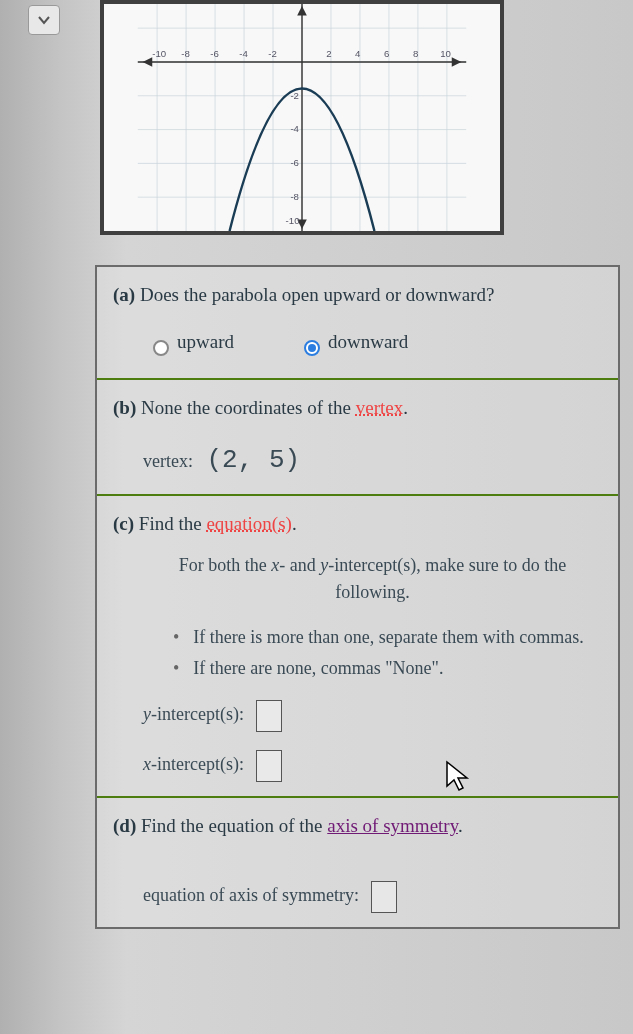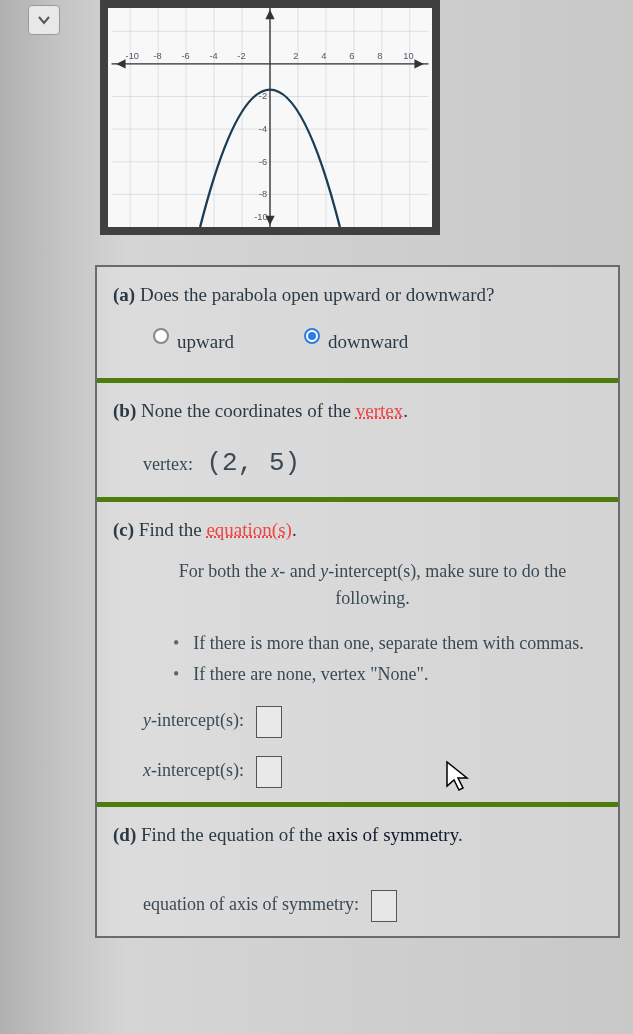--- a/index.html
+++ b/index.html
@@ -21,63 +21,63 @@
     border: 1px solid #999;
     border-radius: 4px;
     display: flex;
     align-items: center;
     justify-content: center;
   }
   .graph-box {
     position: absolute;
     top: 0;
     left: 100px;
-    width: 340px;
+    width: 404px;
     height: 235px;
-    border: 8px solid #404040;
+    border: 4px solid #404040;
     background: #f8f8f8;
   }
   .graph-inner {
     width: 100%;
     height: 100%;
   }
   .question-table {
     position: absolute;
     top: 265px;
     left: 95px;
     width: 525px;
     border: 2px solid #6b6b6b;
     background: rgba(240,240,240,0.3);
   }
   .cell {
-    border-bottom: 5px solid #4d7c0f;
+    border-bottom: 2px solid #4d7c0f;
     padding: 14px 16px;
     color: #2a3a45;
     font-size: 19px;
     line-height: 1.5;
   }
   .cell.last { border-bottom: none; }
   .radio-row {
     display: flex;
     gap: 70px;
     padding: 18px 0 8px 40px;
     align-items: center;
   }
-  .radio-opt { display: flex; align-items: flex-start; gap: 8px; }
+  .radio-opt { display: flex; align-items: flex-end; gap: 8px; }
   .radio-circle {
     width: 16px; height: 16px; border: 2px solid #888; border-radius: 50%;
     display: inline-block; position: relative; background: #fff;
   }
   .radio-circle.selected { border-color: #2b7de0; }
   .radio-circle.selected::after {
     content: ""; position: absolute; top: 2px; left: 2px; width: 8px; height: 8px;
     background: #2b7de0; border-radius: 50%;
   }
   .link { color: #ef4444; text-decoration: underline dotted; }
-  .link2 { color: #0f172a; }
+  .link2 { color: #701a75; text-decoration: underline; }
   .sub { padding-left: 30px; margin-top: 14px; font-size: 18px; color: #3a4a55; text-align: center; }
   .sub2 { padding-left: 30px; margin-top: 18px; font-size: 18px; color: #3a4a55; }
   .bullets { padding-left: 60px; margin-top: 18px; font-size: 18px; color: #3a4a55; }
   .bullet-row { display: flex; gap: 14px; margin-bottom: 4px; }
   .bullet-dot { color: #666; }
   .input-box {
     display: inline-block; width: 26px; height: 32px;
     border: 1px solid #555; background: rgba(255,255,255,0.4);
     vertical-align: middle; margin-left: 8px;
   }
@@ -181,21 +181,21 @@
     <div class="sub">
       <span>For both the </span><span class="ital">x</span><span>- and </span><span class="ital">y</span><span>-intercept(s), make sure to do the following.</span>
     </div>
     <div class="bullets">
       <div class="bullet-row">
           <span class="bullet-dot">•</span>
           <span>If there is more than one, separate them with commas.</span>
         </div>
       <div class="bullet-row">
           <span class="bullet-dot">•</span>
-          <span>If there are none, vertex "None".</span>
+          <span>If there are none, commas "None".</span>
         </div>
     </div>
     <div class="sub2" style="margin-bottom:10px">
       <span class="ital">y</span><span>-intercept(s):</span>
       <span class="input-box"></span>
     </div>
     <div class="sub2">
       <span class="ital">x</span><span>-intercept(s):</span>
       <span class="input-box"></span>
     </div>

